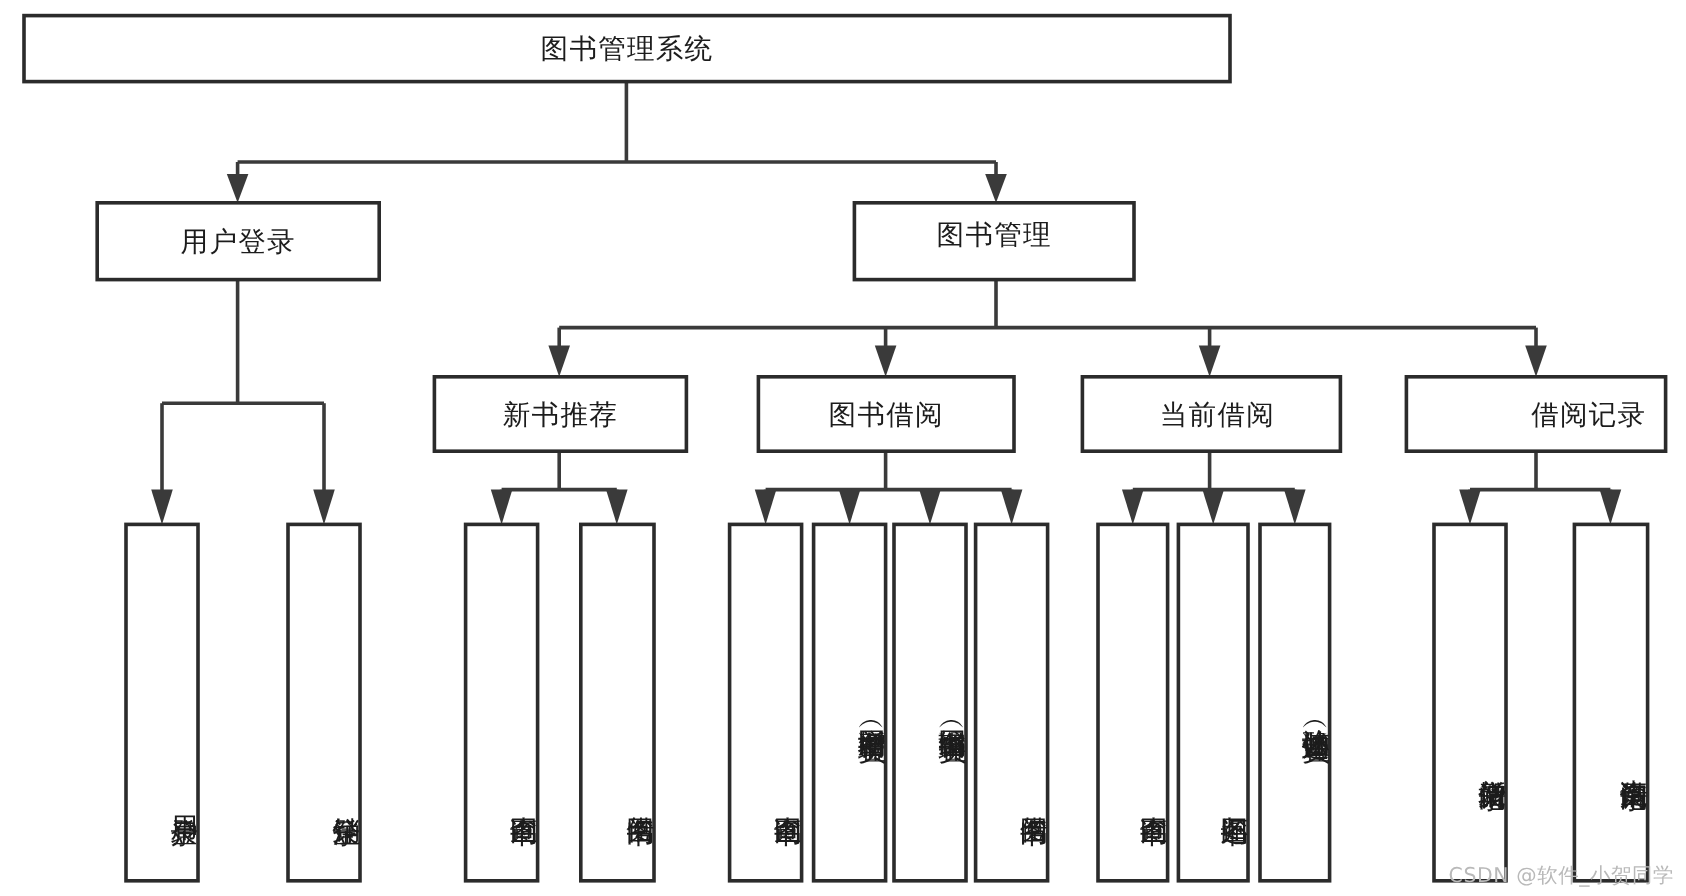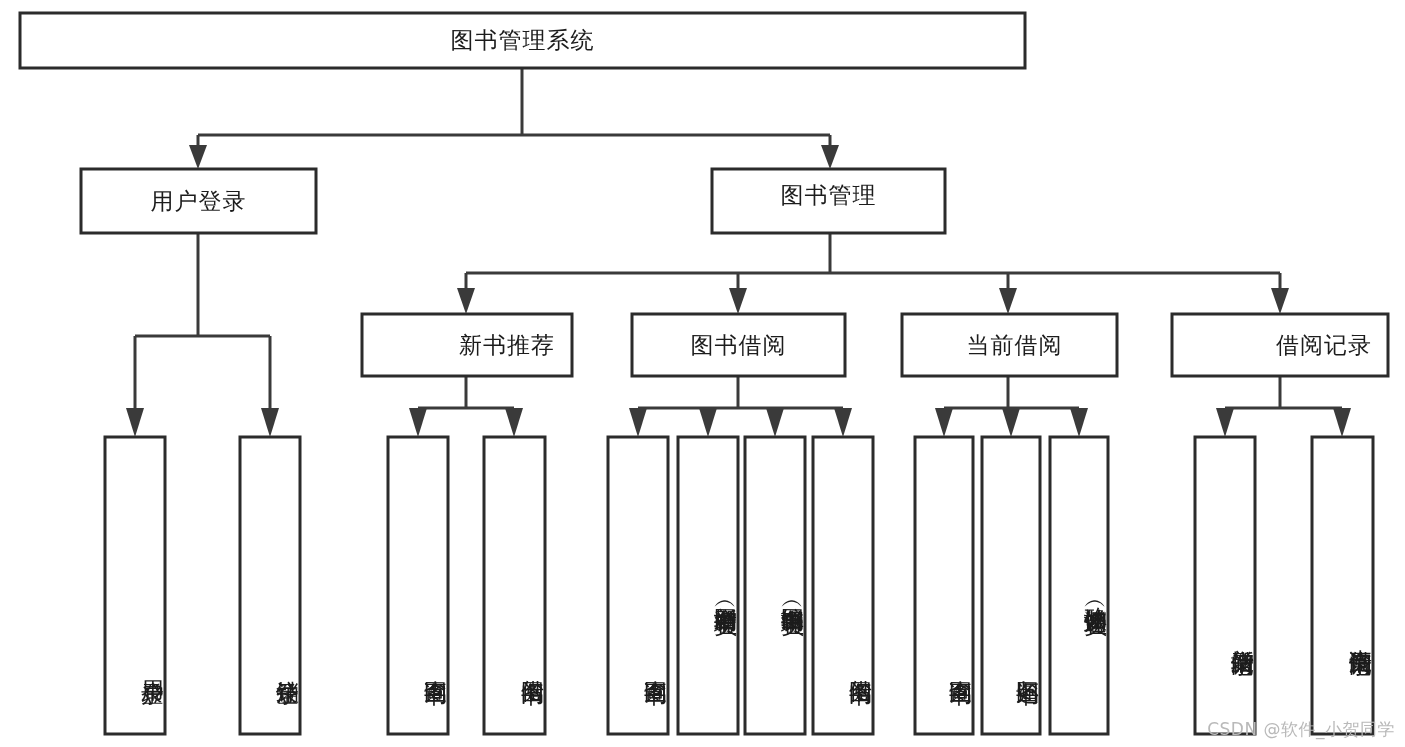--- a/index.html
+++ b/index.html
@@ -190,21 +190,21 @@
 
     <rect class="node-box" x="1195" y="437" width="60" height="297"></rect>
     <rect class="node-box" x="1312" y="437" width="61" height="297"></rect>
   </svg>
 
   <div class="hlabel-wrap" style="left:20px; top:13px; width:1005px; height:55px;border-radius:16px;">图书管理系统</div>
 
   <div class="hlabel-wrap" style="left:81px; top:169px; width:235px; height:64px;">用户登录</div>
   <div class="hlabel-wrap" style="left:712px; top:169px; width:233px; height:52px;">图书管理</div>
 
-  <div class="hlabel-wrap" style="left:362px; top:314px; width:210px; height:62px;margin-left:40px;">新书推荐</div>
+  <div class="hlabel-wrap" style="left:362px; top:314px; width:210px; height:62px;">新书推荐</div>
   <div class="hlabel-wrap" style="left:632px; top:314px; width:213px; height:62px;">图书借阅</div>
   <div class="hlabel-wrap" style="left:902px; top:314px; width:225px; height:62px;">当前借阅</div>
   <div class="hlabel-wrap" style="left:1172px; top:314px; width:216px; height:62px;margin-left:44px;">借阅记录</div>
 
   <div class="vlabel-wrap" style="left:105px; top:437px; width:60px; height:297px; padding-top:78px;">用户登录</div>
   <div class="vlabel-wrap" style="left:240px; top:437px; width:60px; height:297px; padding-top:78px;">注销登录</div>
 
   <div class="vlabel-wrap" style="left:388px; top:437px; width:60px; height:297px; padding-top:78px;">查询图书</div>
   <div class="vlabel-wrap" style="left:484px; top:437px; width:61px; height:297px; padding-top:78px;">借阅图书</div>
 

